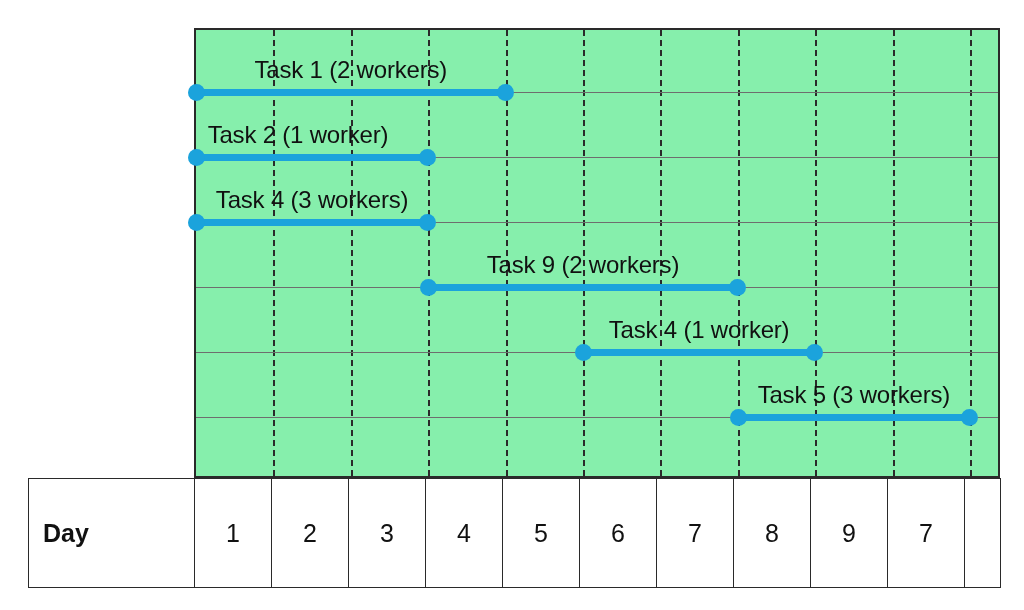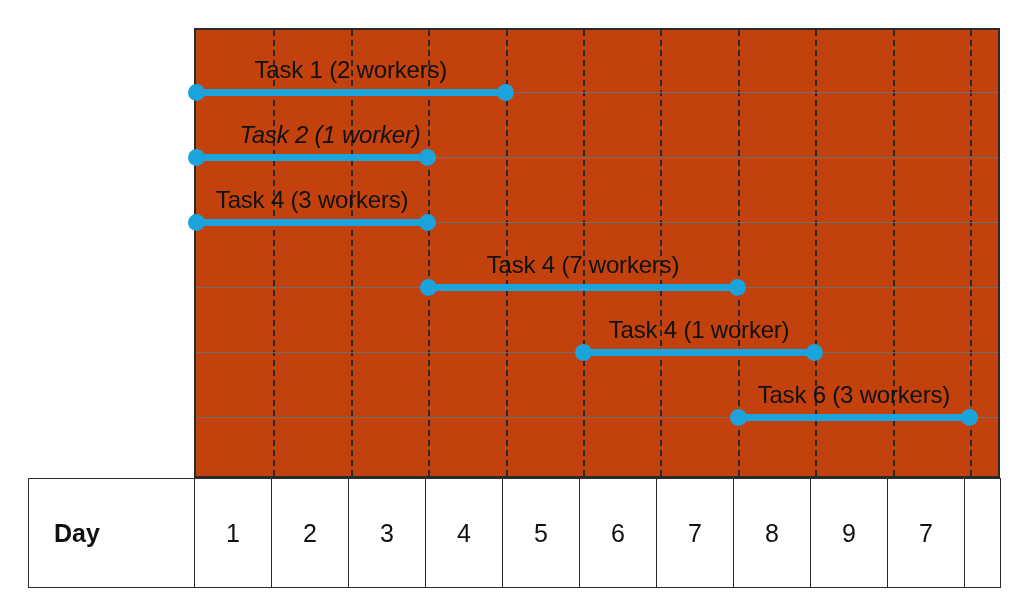--- a/index.html
+++ b/index.html
@@ -19,21 +19,21 @@
 
   
   #chart-area {
     position: absolute;
     left: 194px;
     top: 28px;
     width: 806px;
     height: 450px;
     border: 2px solid #2a2a2a;
     border-bottom: 2px solid #2a2a2a;
-    background: #c2410c;
+    background: #86efac;
   }
   .vgrid {
     position: absolute;
     top: 0;
     width: 0;
     height: 100%;
     border-left: 2px dashed #2a2a2a;
   }
   .hrow {
     position: absolute;
@@ -85,21 +85,21 @@
     border: 1.5px solid #2a2a2a;
     height: 55px;
     text-align: center;
     font-size: 25px;
     color: #111111;
     font-family: "Liberation Sans", sans-serif;
     padding: 0;
   }
   #data-table td.rowhead {
     text-align: left;
-    padding-left: 25px;
+    padding-left: 14px;
     font-weight: bold;
     font-size: 25px;
     width: 166px;
   }
   #data-table td.daycell { width: 77px; }
   #data-table td.tailcell { width: 36px; border-left: 1.5px solid #2a2a2a; }
 </style>
 </head>
 <body>
 
@@ -132,41 +132,41 @@
     <div id="bars">
         <div class="task-bar" style="left: 0px; width: 309.6px; top: 58.5px; background: rgb(27, 163, 220);">
           <span class="cap start" style="background: rgb(27, 163, 220);"></span>
           <span class="cap end" style="background: rgb(27, 163, 220);"></span>
         </div>
         <div class="task-label" style="top: 26px; left: 154.8px; transform: translateX(-50%);">Task 1 (2 workers)</div>
         <div class="task-bar" style="left: 0px; width: 232.2px; top: 123.5px; background: rgb(27, 163, 220);">
           <span class="cap start" style="background: rgb(27, 163, 220);"></span>
           <span class="cap end" style="background: rgb(27, 163, 220);"></span>
         </div>
-        <div class="task-label" style="top: 91px; left: 134px; transform: translateX(-50%); font-style: italic;">Task 2 (1 worker)</div>
+        <div class="task-label" style="top: 91px; left: 102px; transform: translateX(-50%);">Task 2 (1 worker)</div>
         <div class="task-bar" style="left: 0px; width: 232.2px; top: 188.5px; background: rgb(27, 163, 220);">
           <span class="cap start" style="background: rgb(27, 163, 220);"></span>
           <span class="cap end" style="background: rgb(27, 163, 220);"></span>
         </div>
         <div class="task-label" style="top: 156px; left: 116.1px; transform: translateX(-50%);">Task 4 (3 workers)</div>
         <div class="task-bar" style="left: 232.2px; width: 309.6px; top: 253.5px; background: rgb(27, 163, 220);">
           <span class="cap start" style="background: rgb(27, 163, 220);"></span>
           <span class="cap end" style="background: rgb(27, 163, 220);"></span>
         </div>
-        <div class="task-label" style="top: 221px; left: 387px; transform: translateX(-50%);">Task 4 (7 workers)</div>
+        <div class="task-label" style="top: 221px; left: 387px; transform: translateX(-50%);">Task 9 (2 workers)</div>
         <div class="task-bar" style="left: 387px; width: 232.2px; top: 318.5px; background: rgb(27, 163, 220);">
           <span class="cap start" style="background: rgb(27, 163, 220);"></span>
           <span class="cap end" style="background: rgb(27, 163, 220);"></span>
         </div>
         <div class="task-label" style="top: 286px; left: 503.1px; transform: translateX(-50%);">Task 4 (1 worker)</div>
         <div class="task-bar" style="left: 541.8px; width: 232.2px; top: 383.5px; background: rgb(27, 163, 220);">
           <span class="cap start" style="background: rgb(27, 163, 220);"></span>
           <span class="cap end" style="background: rgb(27, 163, 220);"></span>
         </div>
-        <div class="task-label" style="top: 351px; left: 657.9px; transform: translateX(-50%);">Task 6 (3 workers)</div>
+        <div class="task-label" style="top: 351px; left: 657.9px; transform: translateX(-50%);">Task 5 (3 workers)</div>
       </div>
   </div>
 
   <table id="data-table">
     <tbody>
       <tr>
         <td class="rowhead">Day</td>
       <td class="daycell">1</td>
           <td class="daycell">2</td>
           <td class="daycell">3</td>

